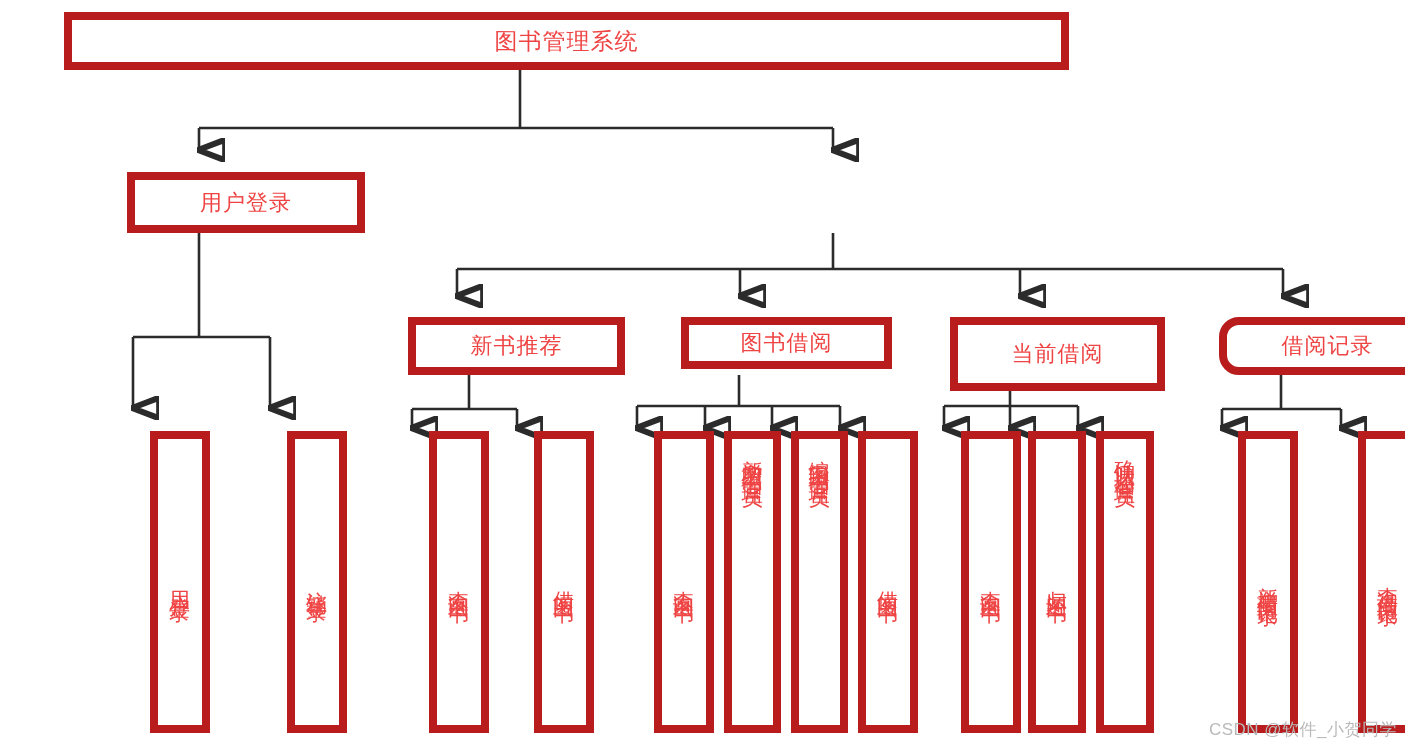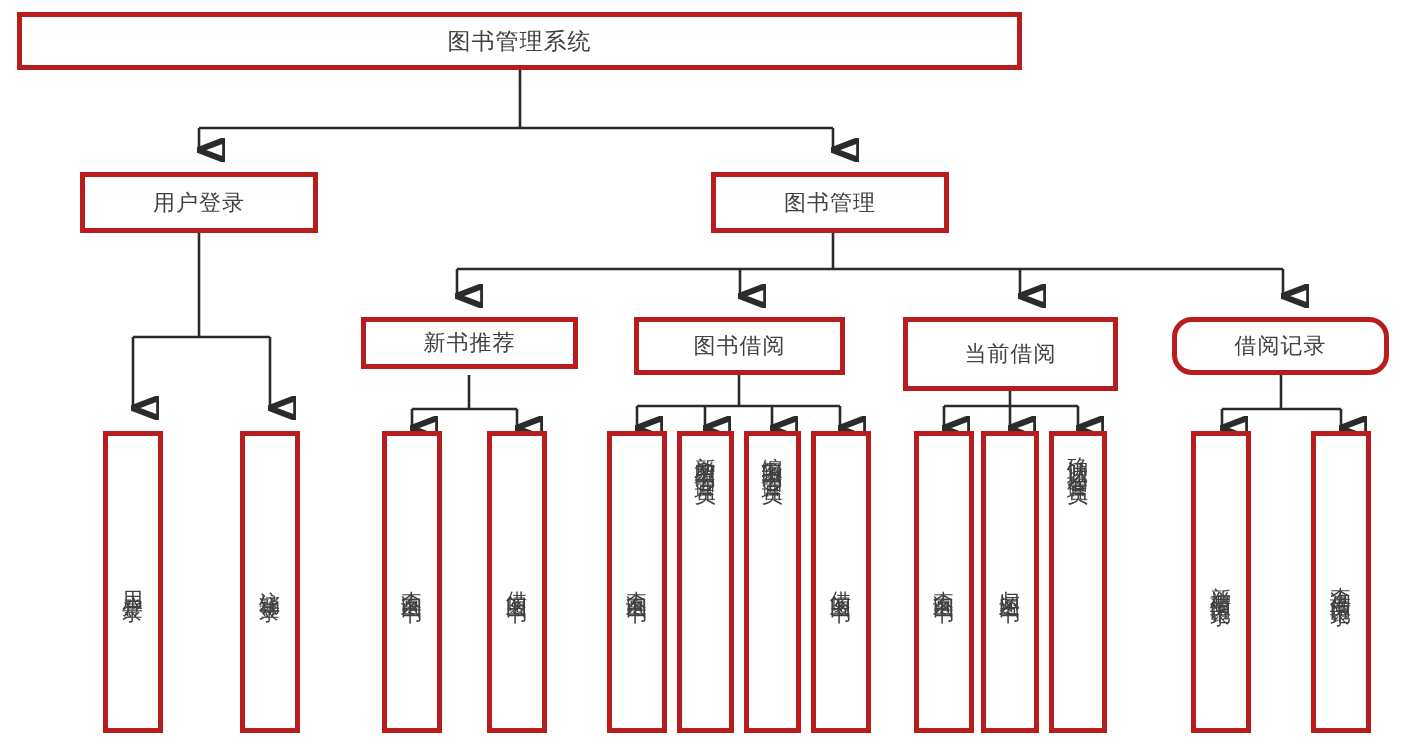--- a/index.html
+++ b/index.html
@@ -10,26 +10,27 @@
   #canvas{
     position:relative;
     width:1405px;
     height:747px;
     background:#ffffff;
     overflow:hidden;
   }
   .node{
     position:absolute;
     box-sizing:border-box;
-    border:5px solid #b91c1c;
+    border:8px solid #b91c1c;
     background:#ffffff;
     display:flex;
     align-items:center;
     justify-content:center;
-    color:#404040;
+    color:#ef4444;
+    margin-left:47px;
   }
   .node .lbl{
     display:block;
     white-space:nowrap;
     line-height:1.05;
   }
   
   .node.h .lbl{
     font-size:22px;
     letter-spacing:1px;
@@ -131,29 +132,26 @@
   </svg>
 
   <div class="node h" id="n-root" style="left:17px;top:12px;width:1005px;height:58px;">
     <span class="lbl">图书管理系统</span>
   </div>
 
   <div class="node h" style="left:80px;top:172px;width:238px;height:61px;">
     <span class="lbl">用户登录</span>
   </div>
 
-  <div class="node h" style="left:711px;top:172px;width:238px;height:61px;">
-    <span class="lbl">图书管理</span>
-  </div>
-
-  <div class="node h" style="left:361px;top:317px;width:217px;height:52px;">
+
+  <div class="node h" style="left:361px;top:317px;width:217px;height:58px;">
     <span class="lbl">新书推荐</span>
   </div>
 
-  <div class="node h" style="left:634px;top:317px;width:211px;height:58px;">
+  <div class="node h" style="left:634px;top:317px;width:211px;height:52px;">
     <span class="lbl">图书借阅</span>
   </div>
 
   <div class="node h" style="left:903px;top:317px;width:215px;height:74px;">
     <span class="lbl">当前借阅</span>
   </div>
 
   <div class="node h" style="left:1172px;top:317px;width:217px;height:58px;border-radius:20px;">
     <span class="lbl">借阅记录</span>
   </div>
@@ -203,14 +201,15 @@
   </div>
 
   <div class="node v mid" style="left:1191px;top:431px;width:60px;height:302px;">
     <span class="lbl">新增借阅记录</span>
   </div>
 
   <div class="node v mid" style="left:1311px;top:431px;width:60px;height:302px;">
     <span class="lbl">查询借阅记录</span>
   </div>
 
+  <div class="watermark">CSDN @软件_小贺同学</div>
 
 </div>
 
 </body></html>

